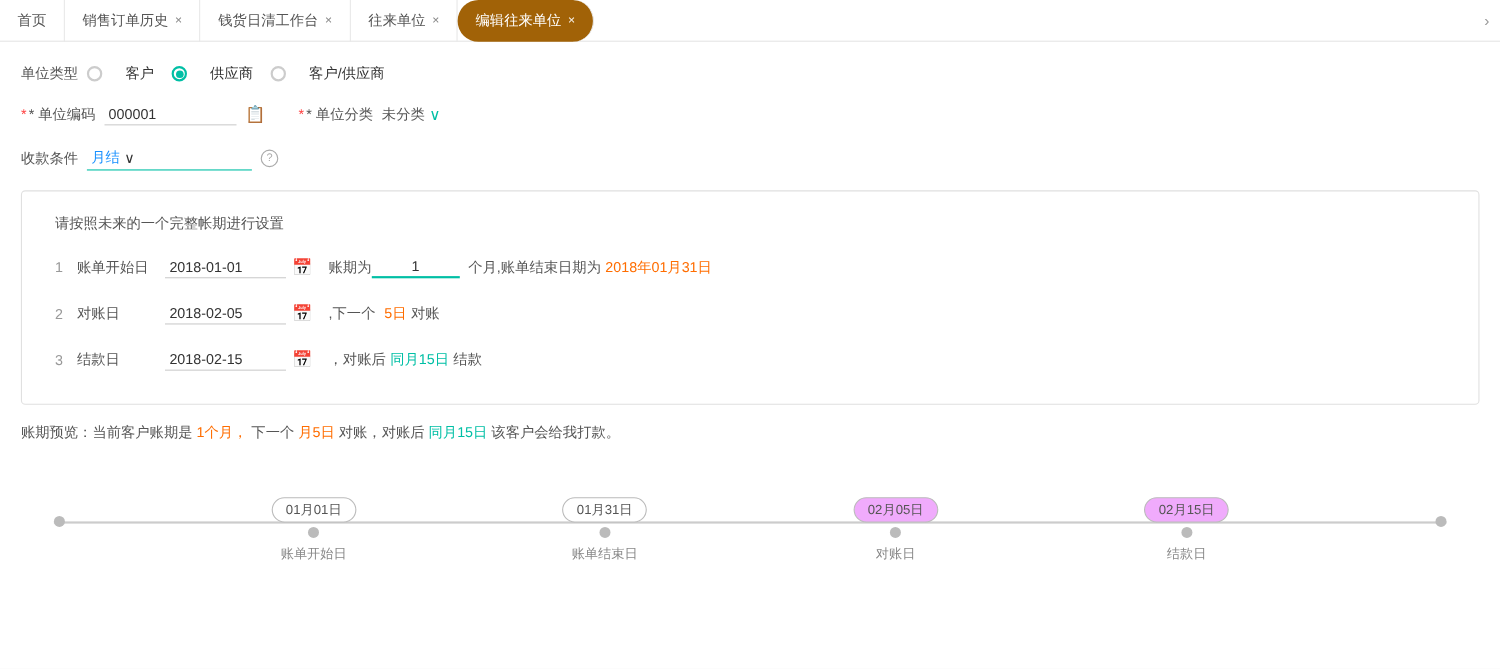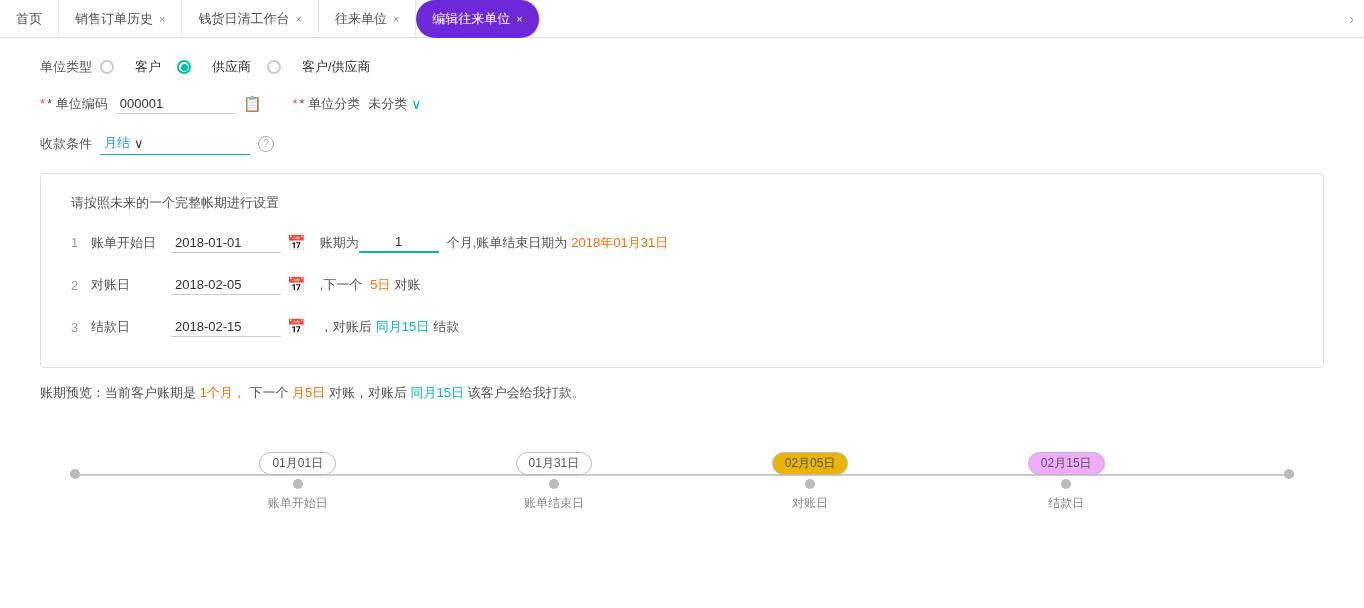--- a/index.html
+++ b/index.html
@@ -20,21 +20,21 @@
       padding: 0 16px;
       height: 38px;
       cursor: pointer;
       font-size: 13px;
       color: #555;
       border-right: 1px solid #e8e8e8;
       gap: 6px;
       white-space: nowrap;
     }
     .tab.active {
-      background: #6d28d9;
+      background: #a16207;
       color: #fff;
       border-radius: 19px;
     }
     .tab .close-btn {
       font-size: 11px;
       color: inherit;
       opacity: 0.7;
       cursor: pointer;
     }
     .tab.active .close-btn { color: #fff; opacity: 0.9; }
@@ -42,21 +42,21 @@
       margin-left: auto;
       padding: 0 10px;
       font-size: 14px;
       color: #999;
       cursor: pointer;
     }
 
     
     .page-content {
       background: #fff;
-      padding: 20px 40px;
+      padding: 20px 19px;
       min-height: 570px;
     }
 
     
     .form-row {
       display: flex;
       align-items: center;
       margin-bottom: 18px;
       gap: 30px;
     }
@@ -362,21 +362,21 @@
         <div style="font-size:12px; color:#888; margin-top:6px;">账单开始日</div>
       </div>
 
       <div style="display:flex; flex-direction:column; align-items:center;">
         <div style="border:1px solid #bbb; border-radius:12px; padding:2px 12px; font-size:12px; color:#555; background:#fff; margin-bottom:4px;">01月31日</div>
         <div style="width:10px; height:10px; border-radius:50%; background:#bbb;"></div>
         <div style="font-size:12px; color:#888; margin-top:6px;">账单结束日</div>
       </div>
 
       <div style="display:flex; flex-direction:column; align-items:center;">
-        <div style="border:1px solid #bbb; border-radius:12px; padding:2px 12px; font-size:12px; color:#555; background:#eab308; margin-bottom:4px;">02月05日</div>
+        <div style="border:1px solid #bbb; border-radius:12px; padding:2px 12px; font-size:12px; color:#555; background:#f0abfc; margin-bottom:4px;">02月05日</div>
         <div style="width:10px; height:10px; border-radius:50%; background:#bbb;"></div>
         <div style="font-size:12px; color:#888; margin-top:6px;">对账日</div>
       </div>
 
       <div style="display:flex; flex-direction:column; align-items:center;">
         <div style="border:1px solid #bbb; border-radius:12px; padding:2px 12px; font-size:12px; color:#555; background:#f0abfc; margin-bottom:4px;">02月15日</div>
         <div style="width:10px; height:10px; border-radius:50%; background:#bbb;"></div>
         <div style="font-size:12px; color:#888; margin-top:6px;">结款日</div>
       </div>
 

